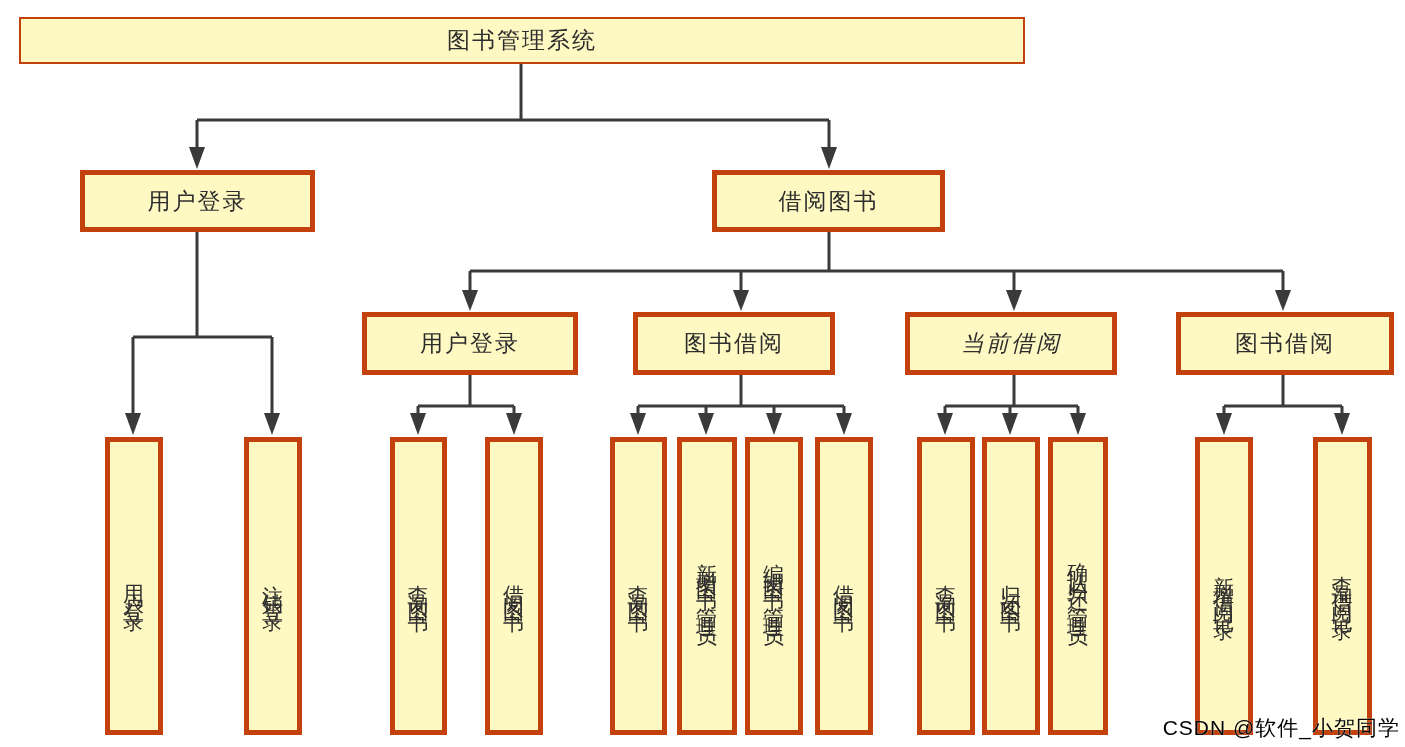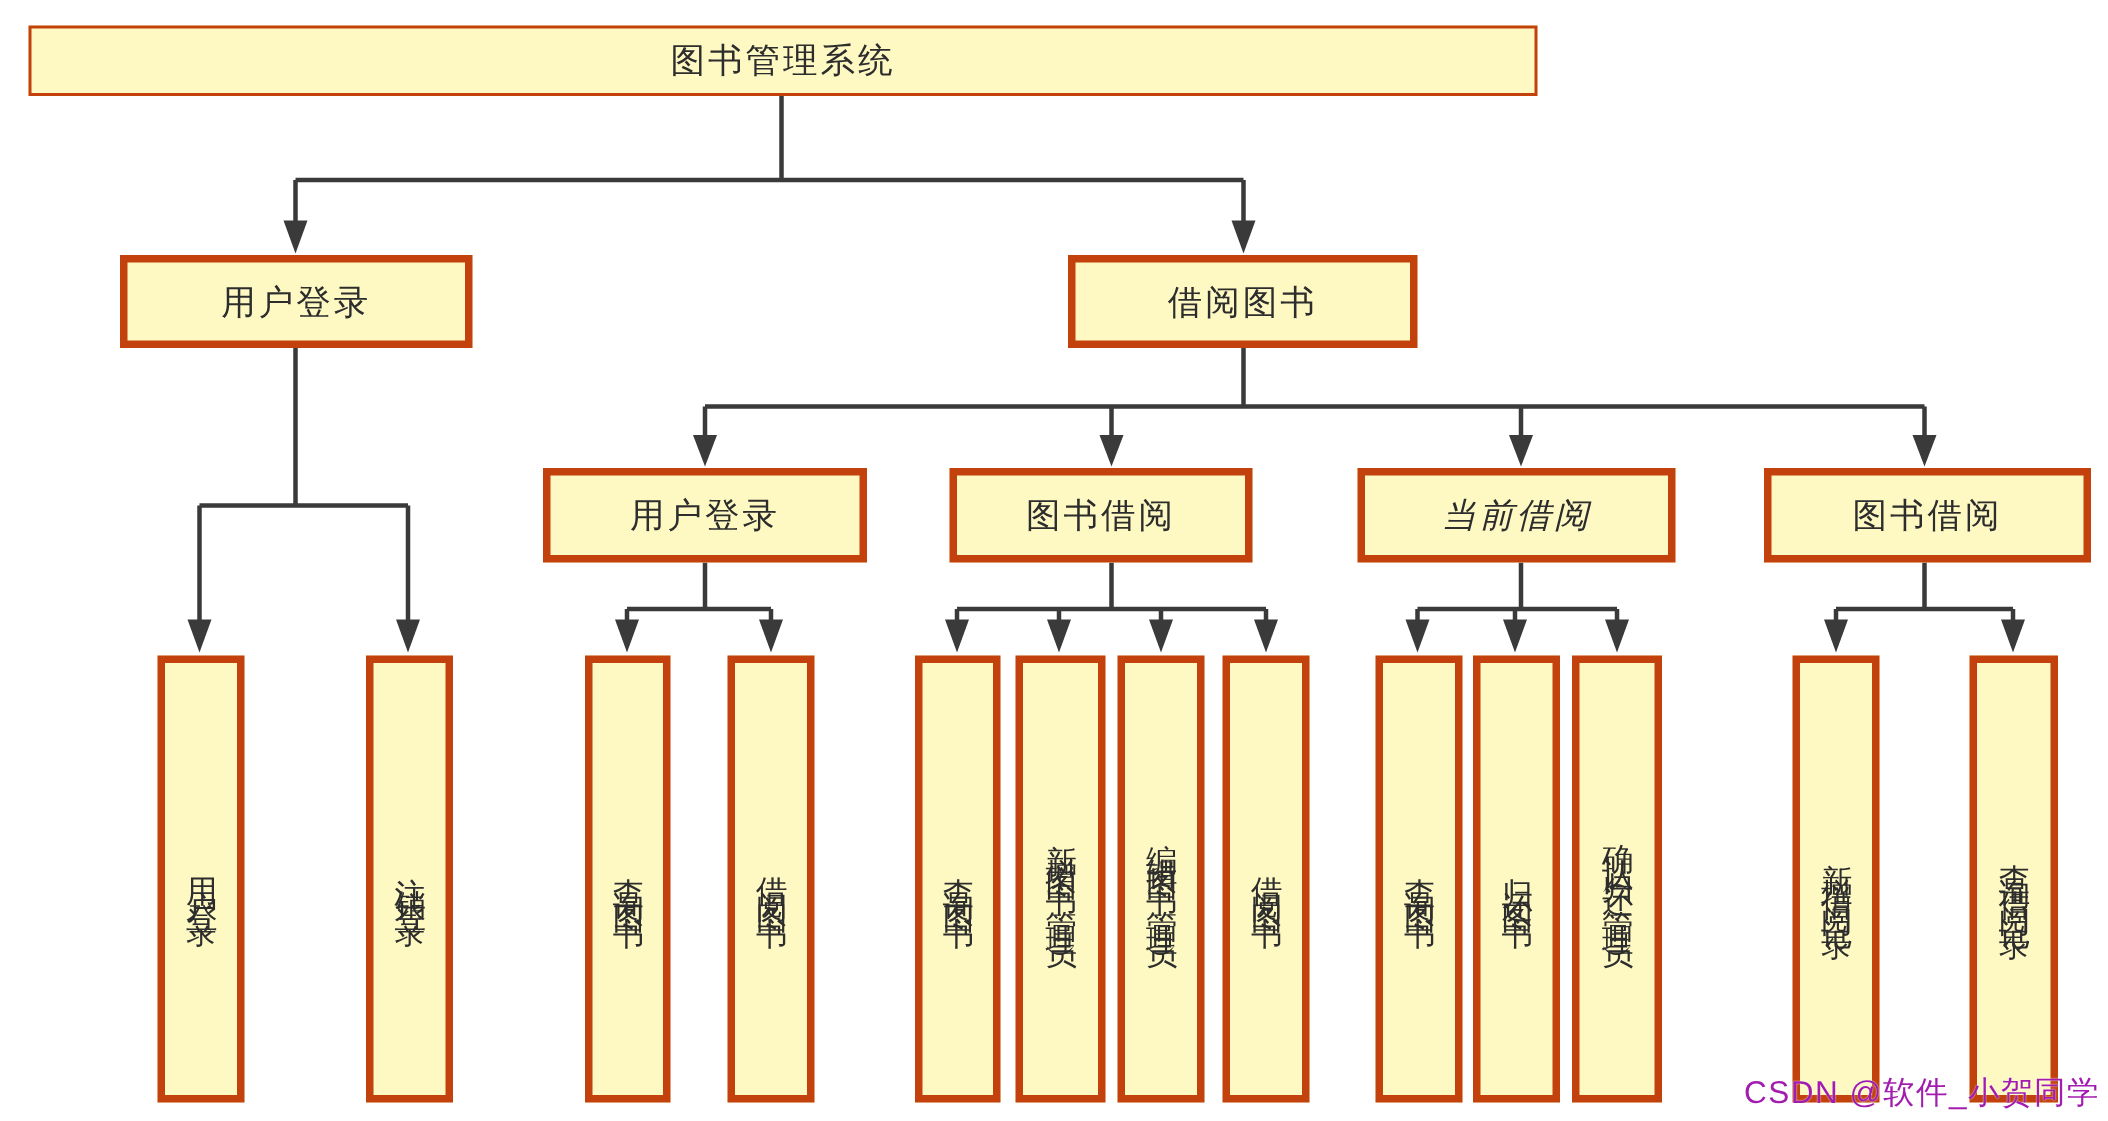--- a/index.html
+++ b/index.html
@@ -45,21 +45,21 @@
     color: #2d2d2d;
     line-height: 1;
     white-space: nowrap;
   }
   .watermark {
     position: absolute;
     right: 5px;
     bottom: 5px;
     font-size: 21px;
     letter-spacing: 1px;
-    color: #a21caf;
+    color: #000000;
     text-shadow: 0 0 1px #ffffff;
   }
   .wire { stroke: #3a3a3a; stroke-width: 3; fill: none; }
   .head { fill: #3a3a3a; stroke: none; }
 </style>
 </head>
 <body>
 
 <div class="canvas">
 

